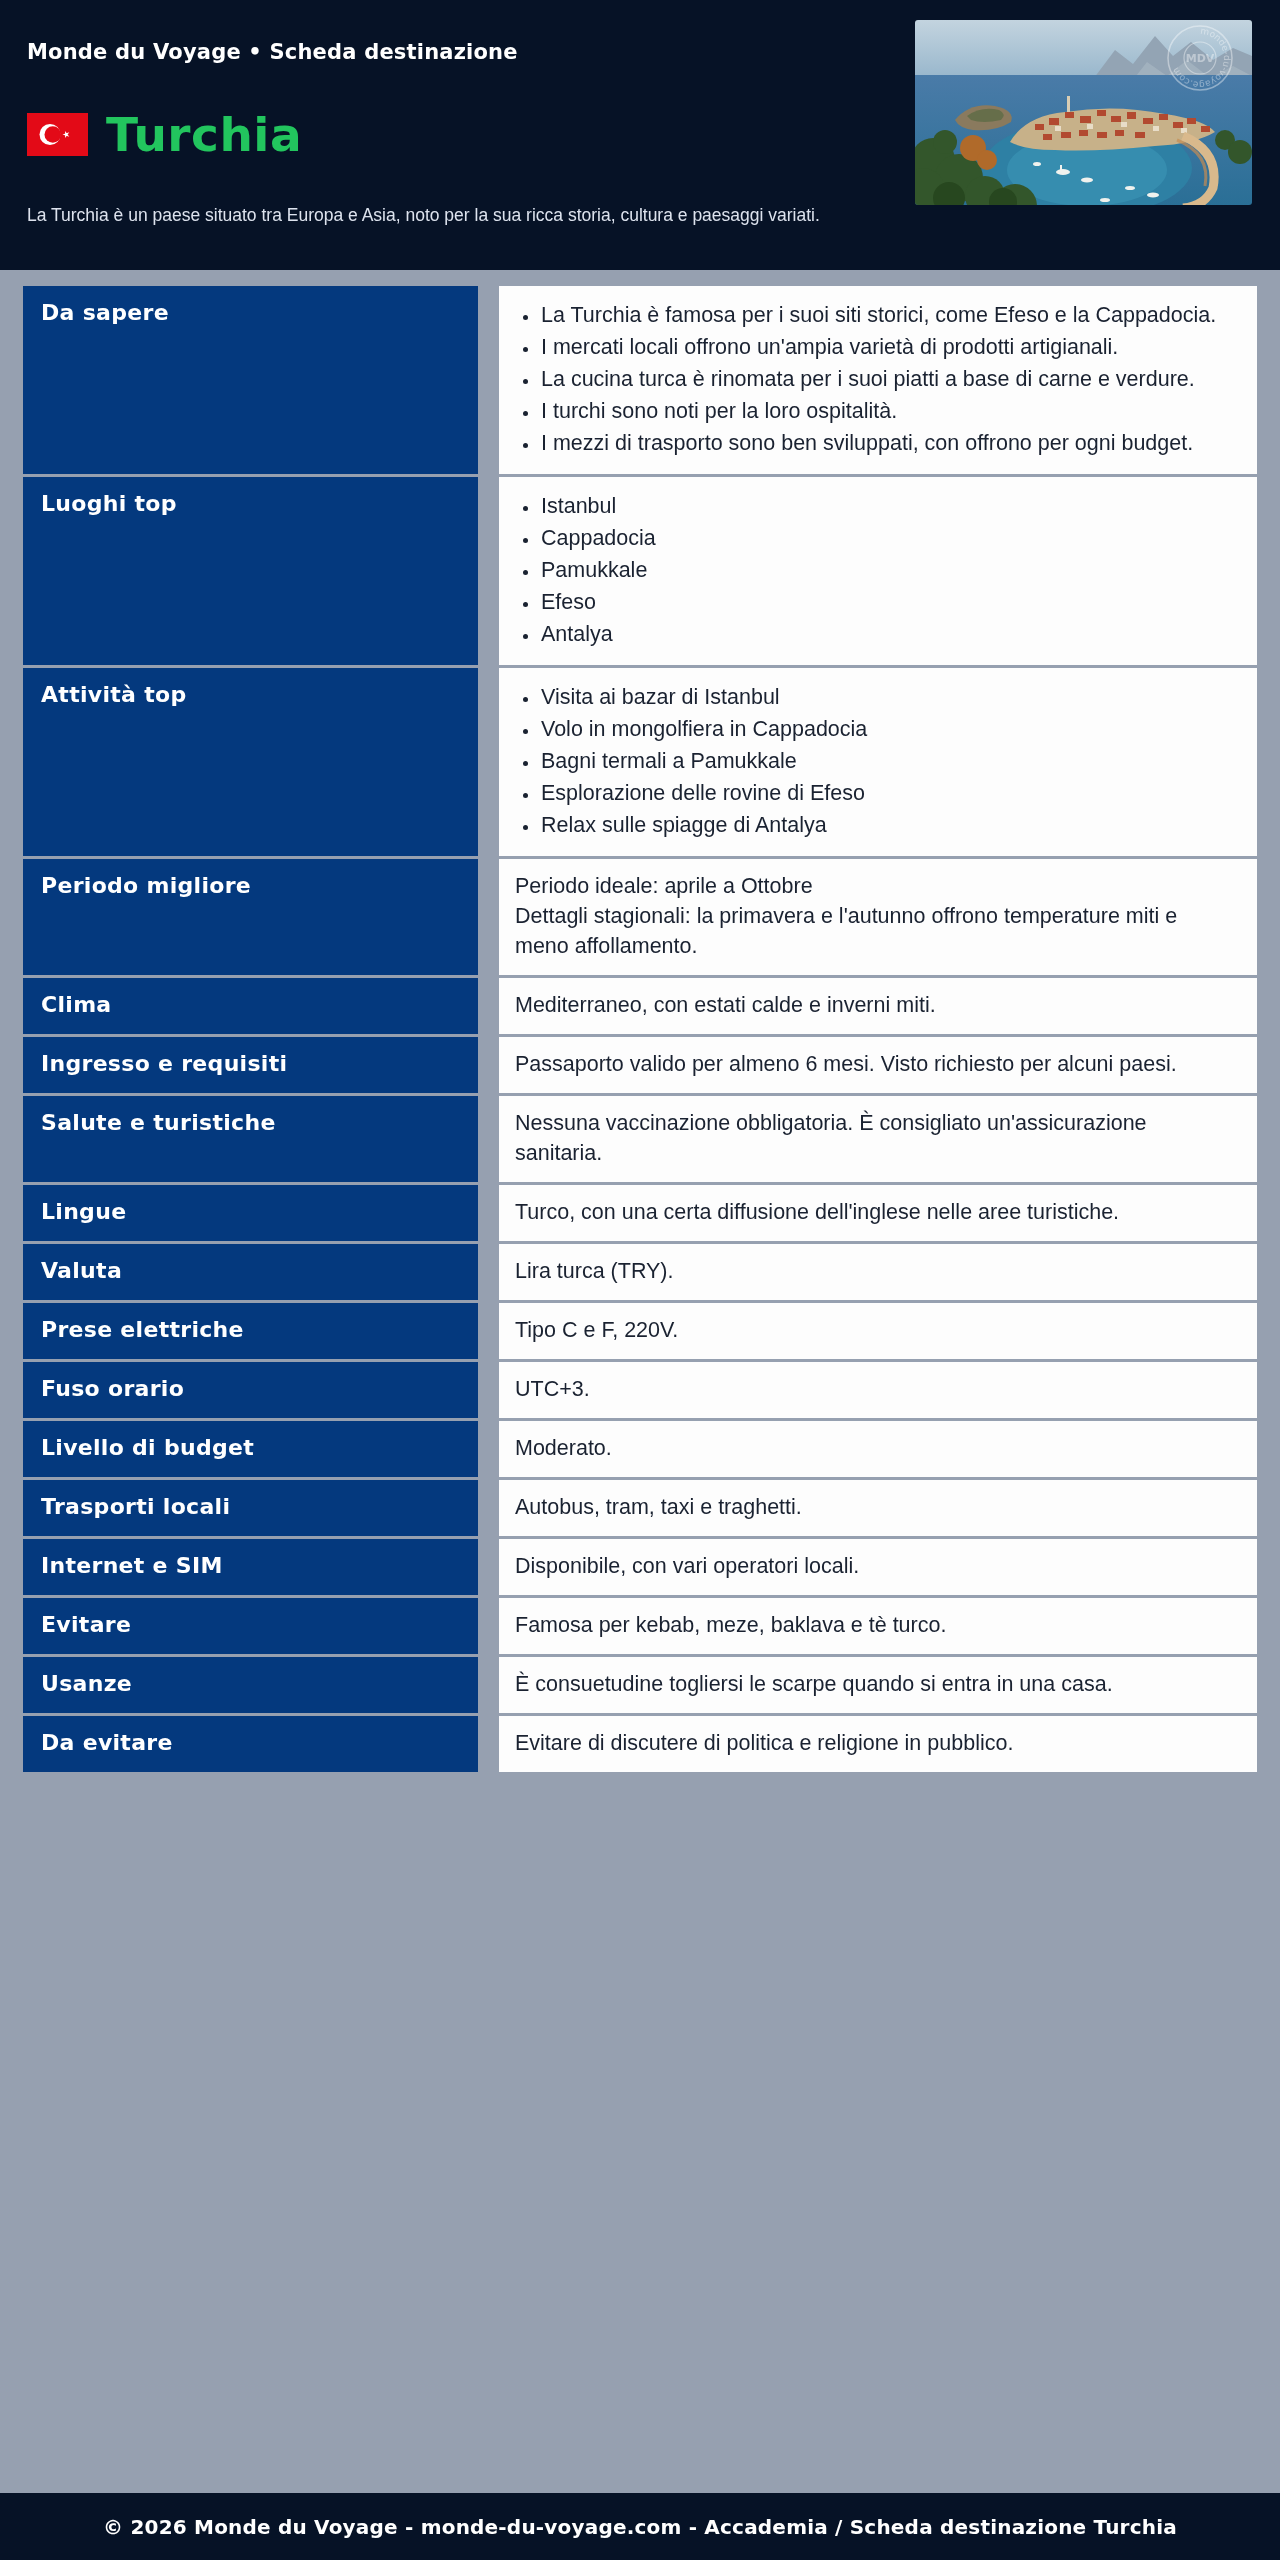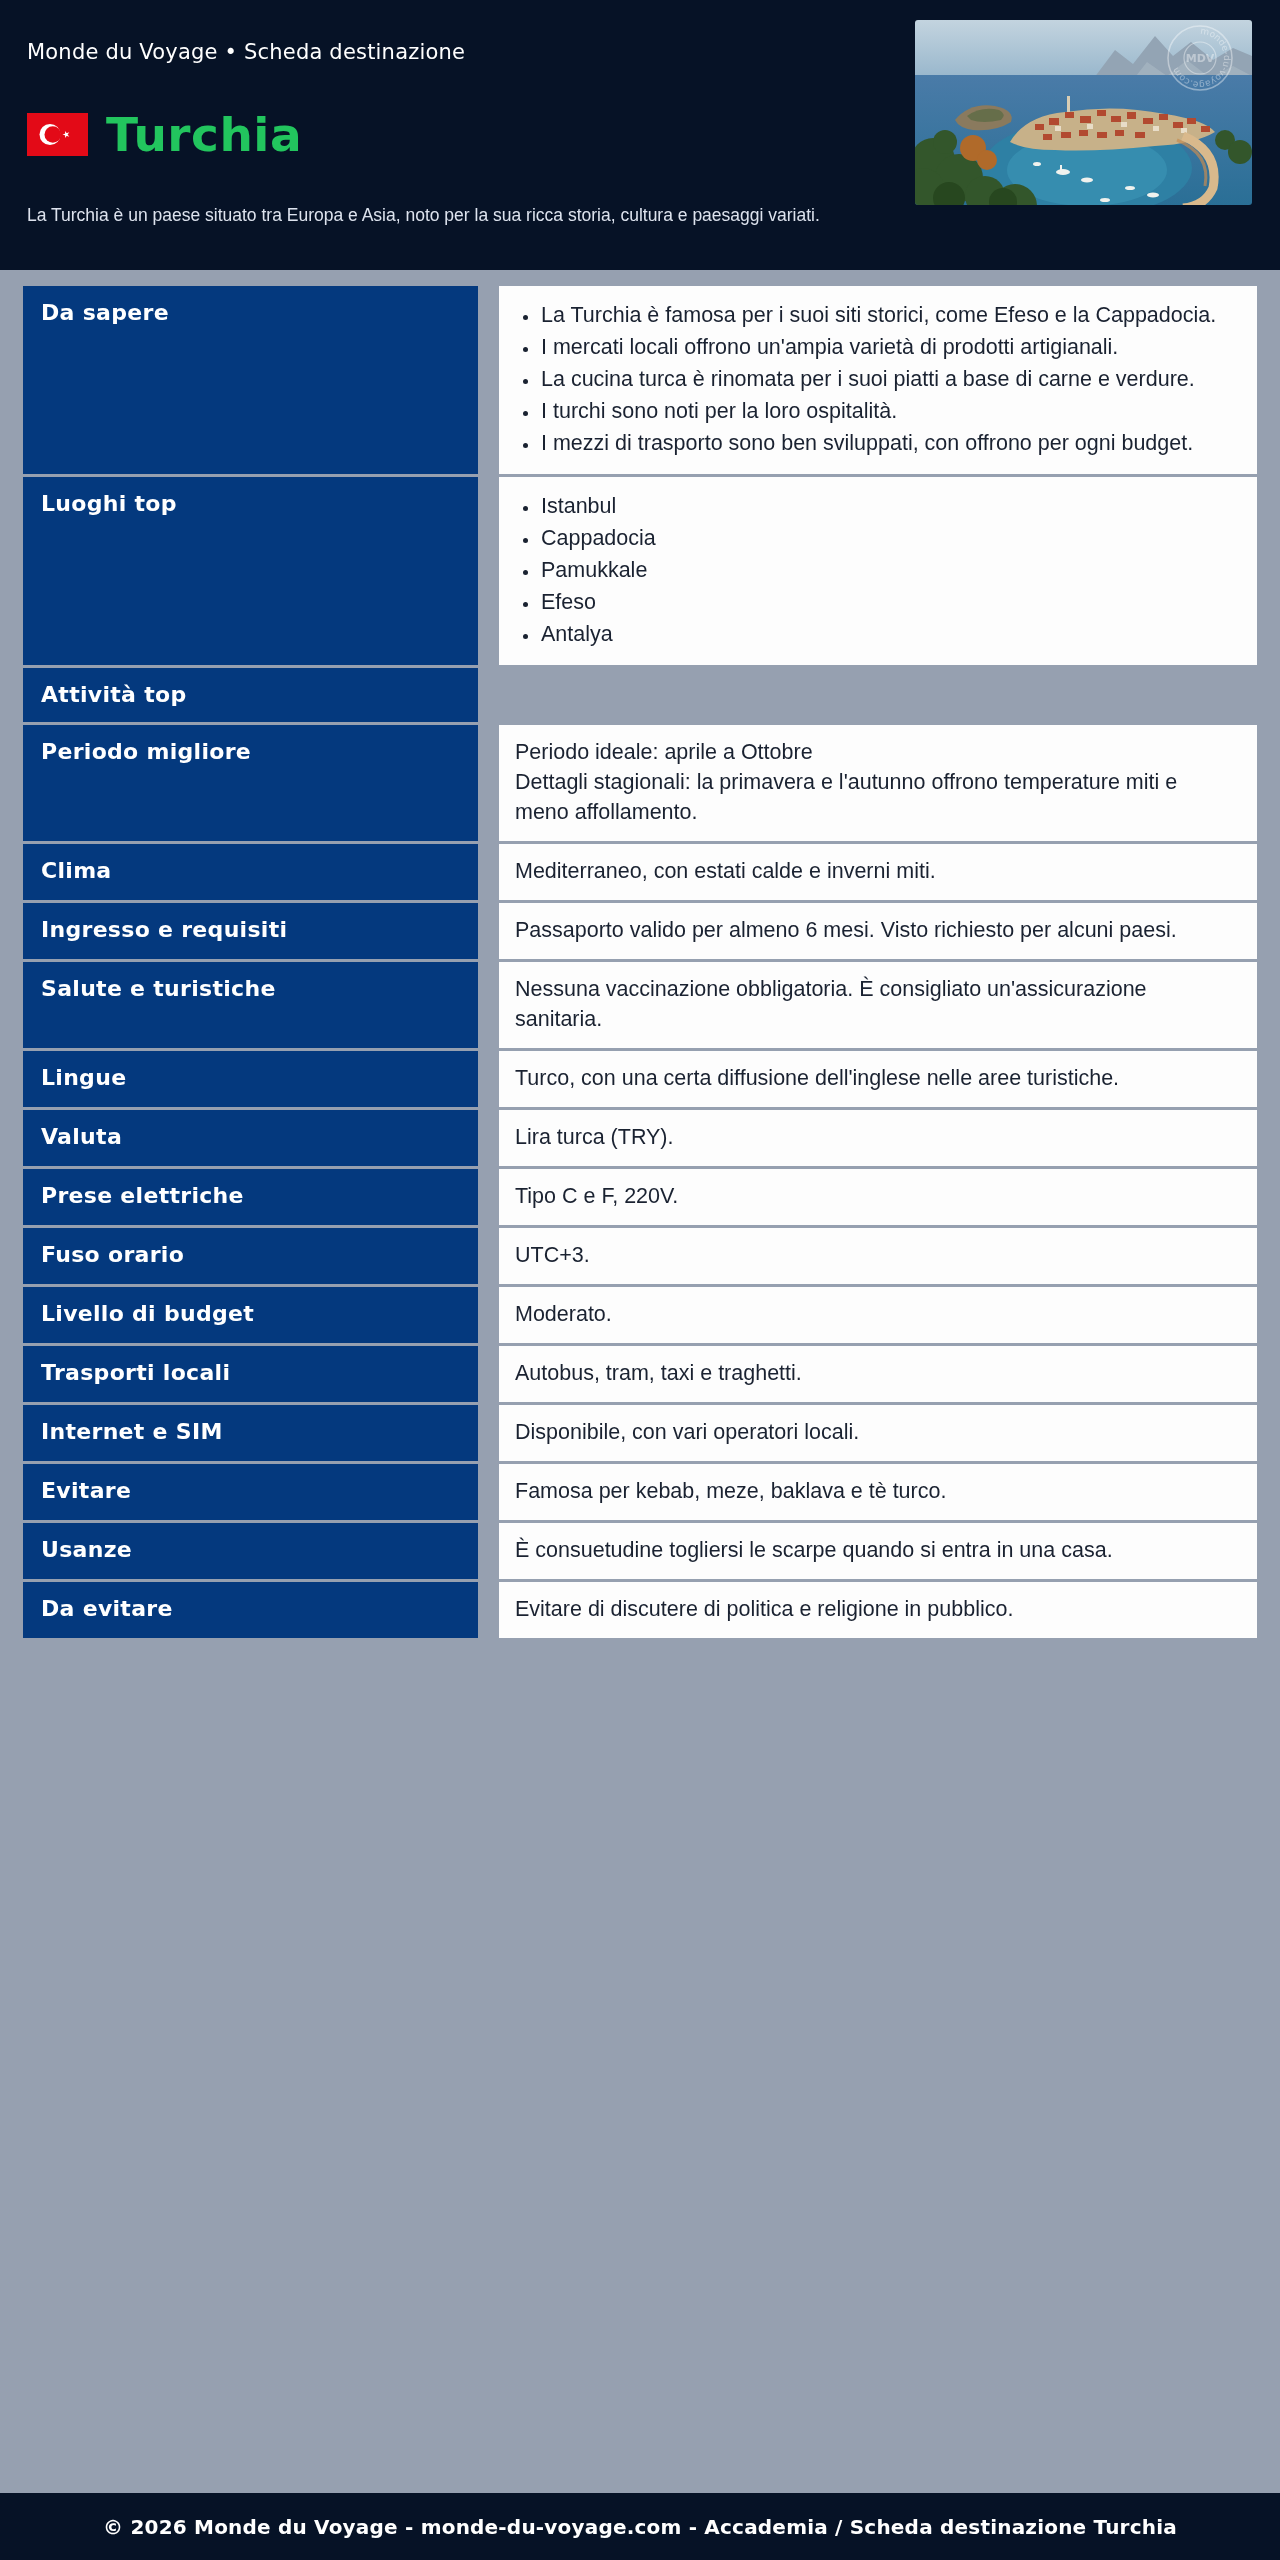--- a/index.html
+++ b/index.html
@@ -17,21 +17,21 @@
   .site-header {
     position: relative;
     background: #061226;
     color: #ffffff;
     padding: 40px 27px 26px 27px;
     flex: 0 0 auto;
     min-height: 164px;
   }
   .breadcrumb {
     font-size: 21px;
-    font-weight: normal;
+    font-weight: bold;
     letter-spacing: 0.2px;
     color: #ffffff;
   }
   .title-row {
     display: flex;
     align-items: center;
     gap: 18px;
     margin-top: 16px;
   }
   .flag {
@@ -258,20 +258,29 @@
             <li>Cappadocia</li>
             <li>Pamukkale</li>
             <li>Efeso</li>
             <li>Antalya</li>
           </ul>
         </div>
   </div>
 
   <div class="t-row">
     <div class="cell label">Attività top</div>
+    <div class="cell content">
+          <ul>
+            <li>Visita ai bazar di Istanbul</li>
+            <li>Volo in mongolfiera in Cappadocia</li>
+            <li>Bagni termali a Pamukkale</li>
+            <li>Esplorazione delle rovine di Efeso</li>
+            <li>Relax sulle spiagge di Antalya</li>
+          </ul>
+        </div>
   </div>
 
   <div class="t-row">
     <div class="cell label">Periodo migliore</div>
     <div class="cell content">
           <p class="content-line">Periodo ideale: aprile a Ottobre</p>
           <p class="content-line">Dettagli stagionali: la primavera e l'autunno offrono temperature miti e meno affollamento.</p>
         </div>
   </div>
 

